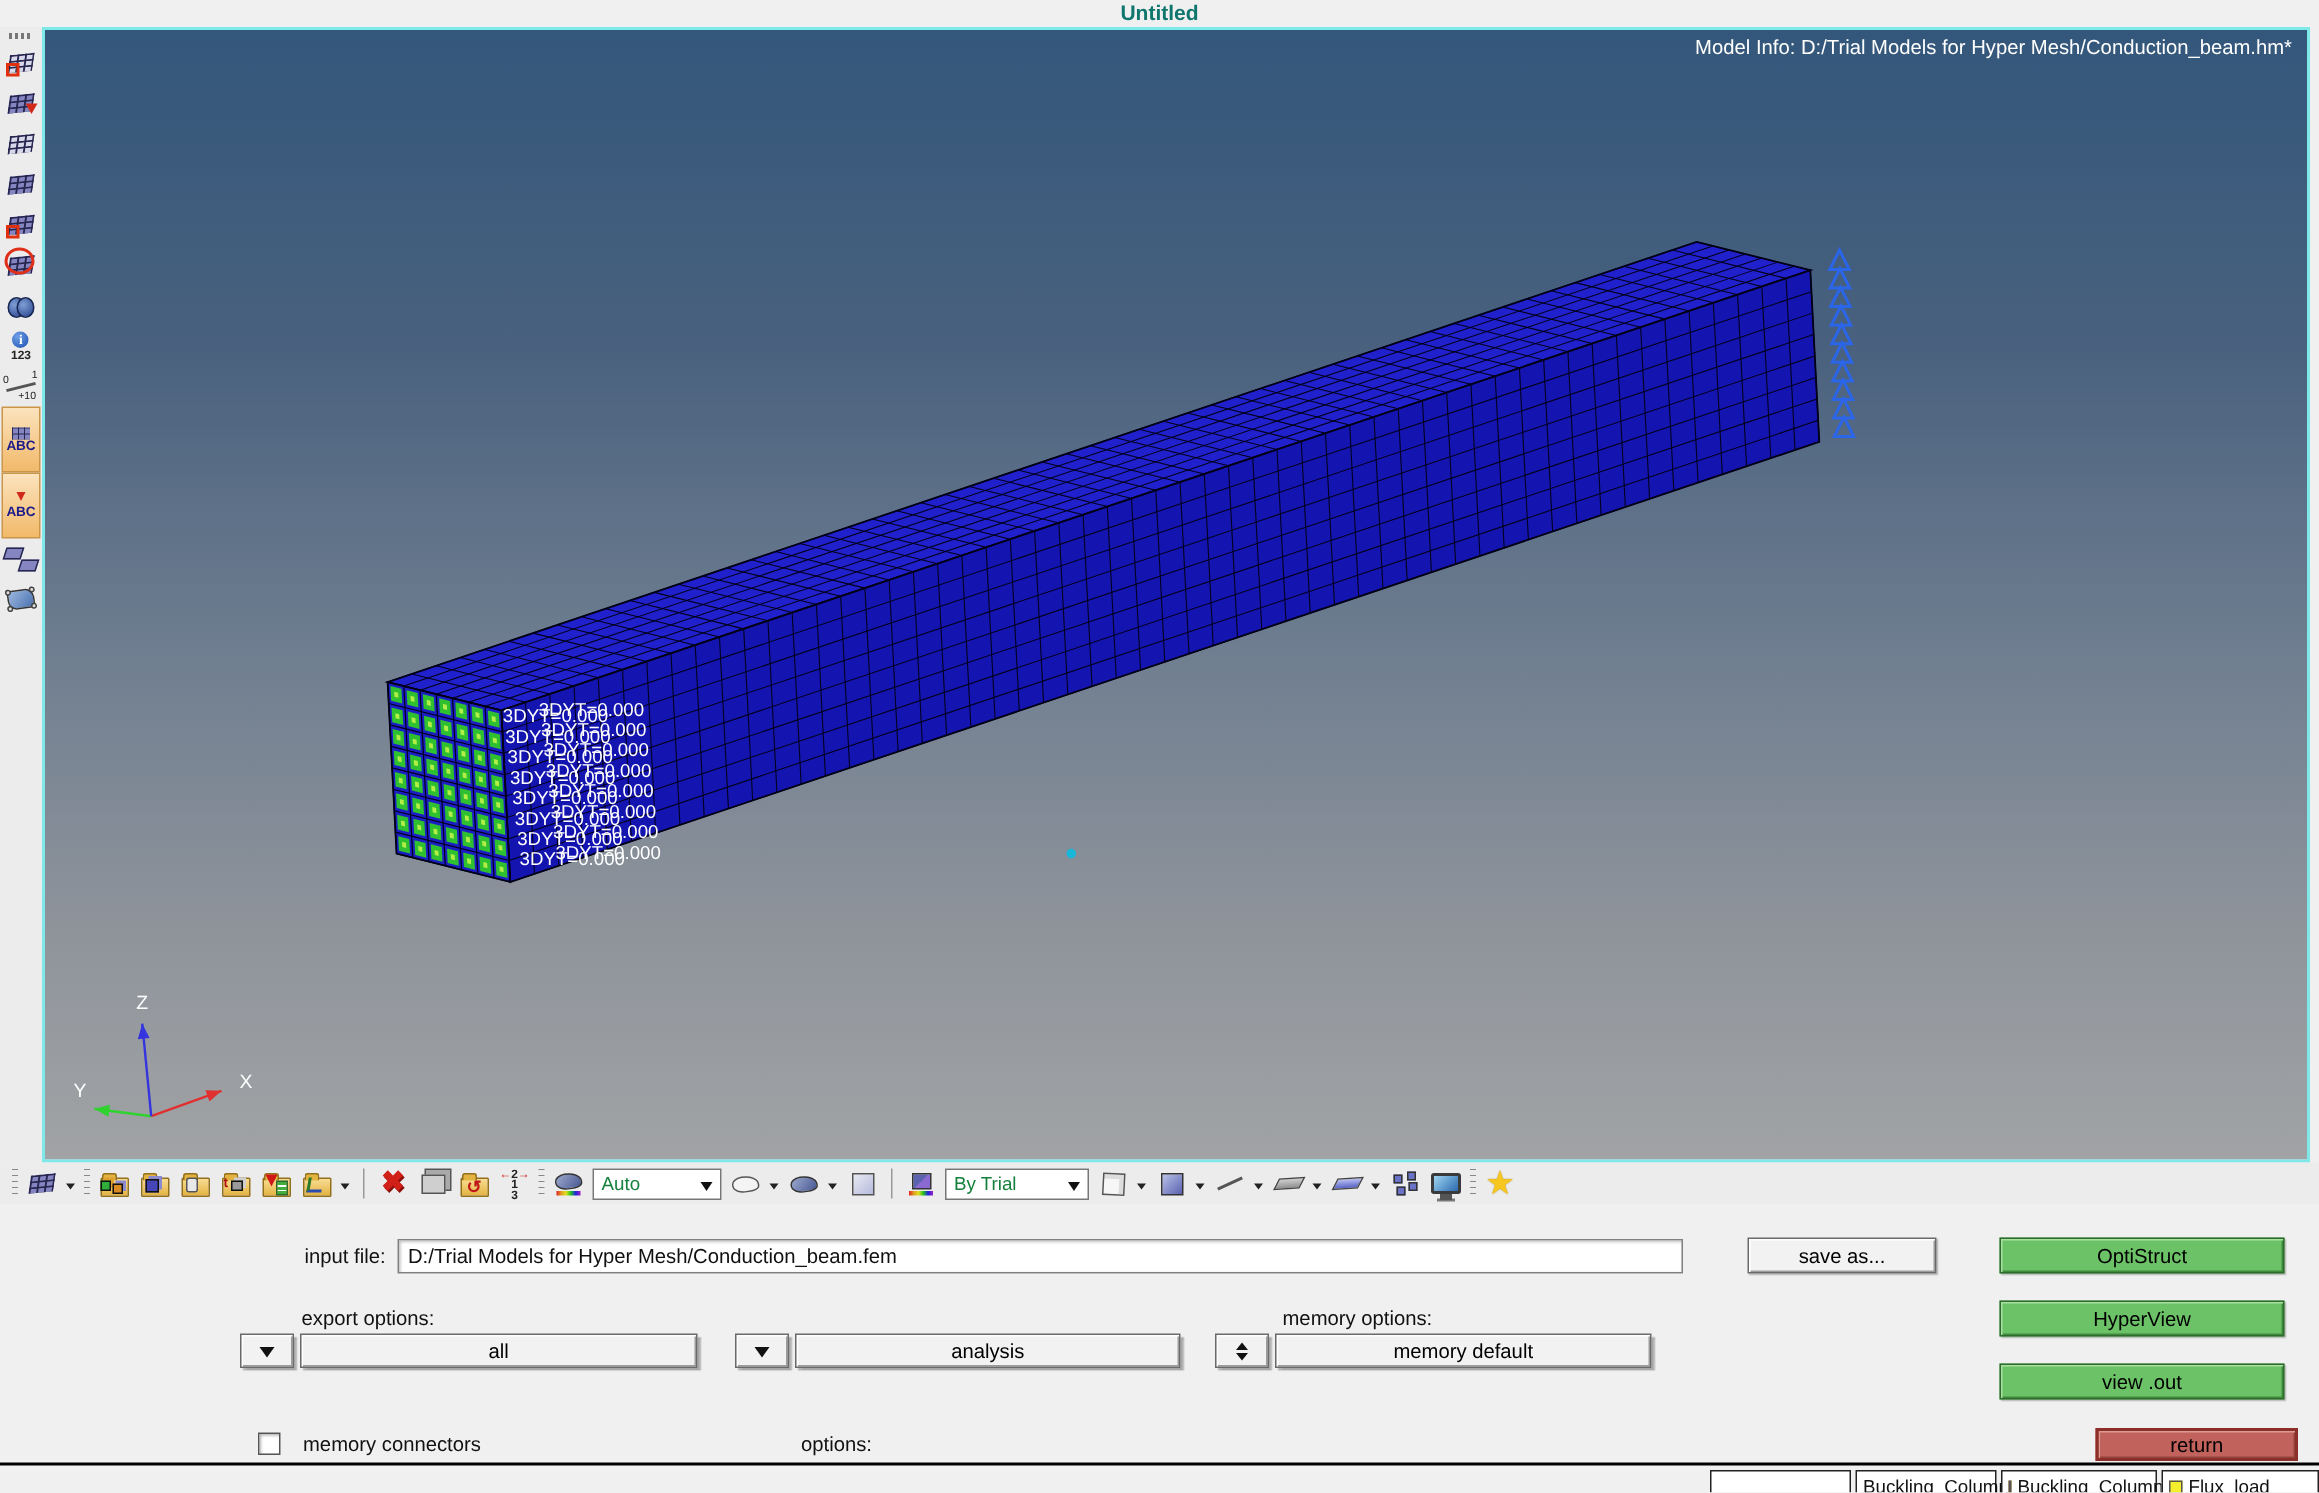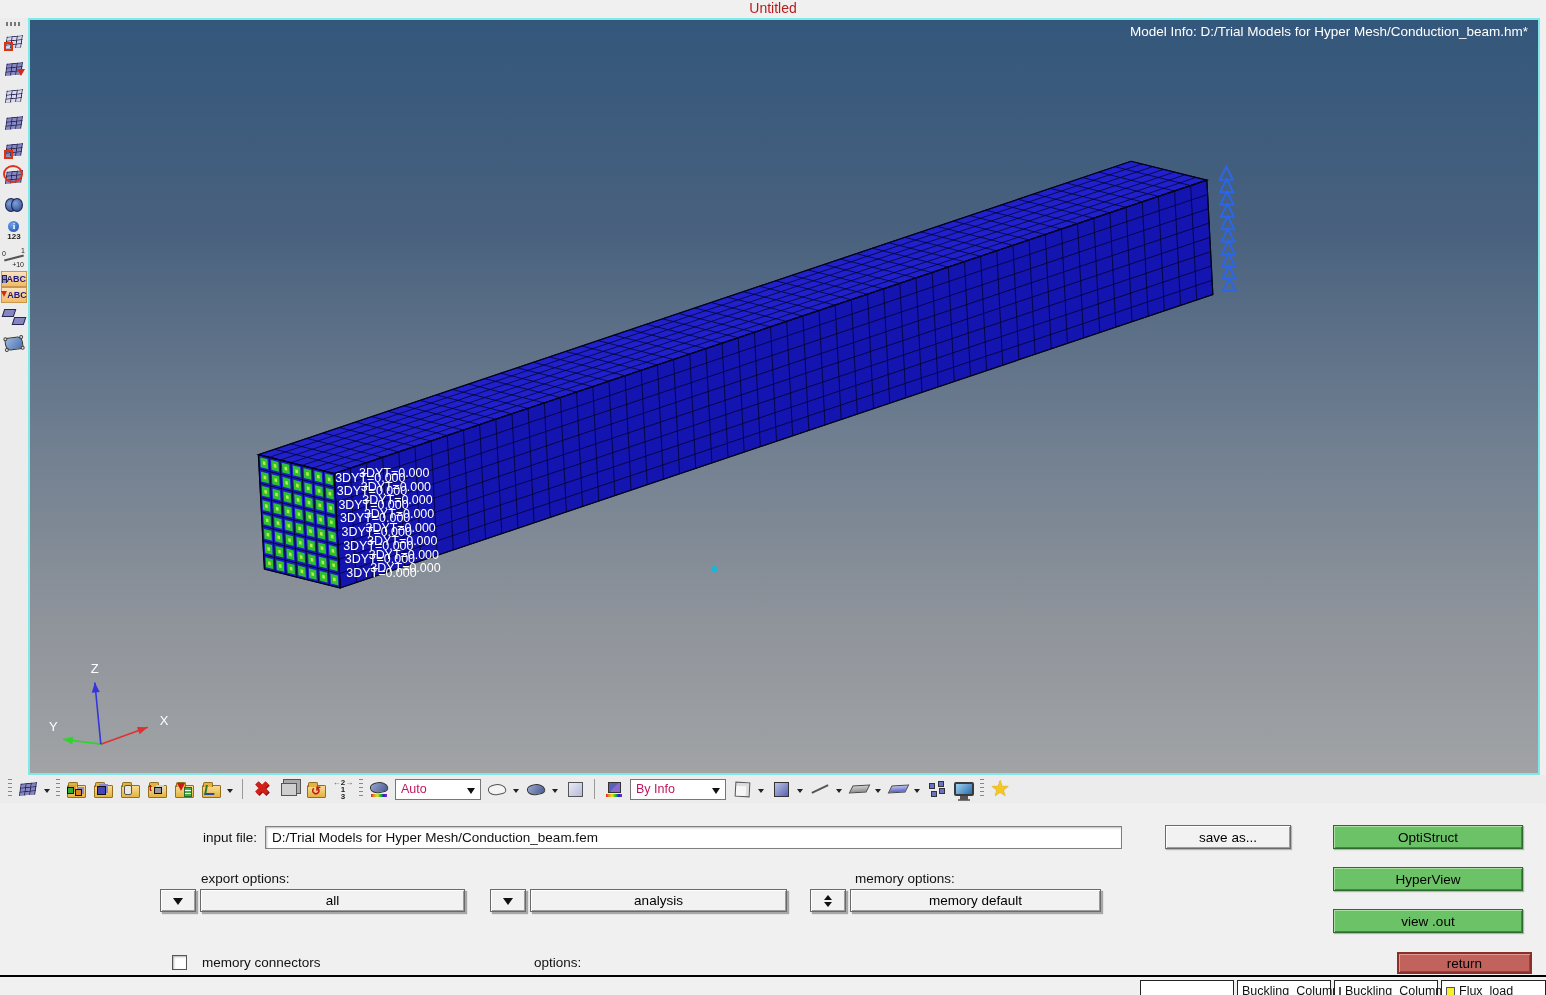--- a/index.html
+++ b/index.html
@@ -2,21 +2,21 @@
 <html><head>
 <meta charset="utf-8">
 <style>
   * { margin:0; padding:0; box-sizing:border-box; }
   html,body { width:1546px; height:995px; overflow:hidden;
     font-family:"Liberation Sans", sans-serif; background:#f0f0f0; }
   #stage { position:relative; width:1546px; height:995px; background:#f0f0f0; }
 
   
   #titlebar { position:absolute; left:0; top:0; width:1546px; height:18px;
-    background:#f0f0f0; text-align:center; font-size:14px; font-weight:normal; color:#b91c1c; line-height:17px;}
+    background:#f0f0f0; text-align:center; font-size:14px; font-weight:bold; color:#0f766e; line-height:17px;}
 
   
   #left-toolbar { position:absolute; left:0; top:18px; width:28px; height:757px;
     background:#ececec; display:flex; flex-direction:column; align-items:center; }
   .hgrip { width:16px; height:4px; margin:4px 0 2px 0;
     background:repeating-linear-gradient(90deg,#777 0 2px,transparent 2px 4px); }
   .lt-btn { width:26px; height:27px; position:relative; display:flex; align-items:center; justify-content:center; }
   .meshg { width:16px; height:12px; background-color:#8585c2;
     background-image:linear-gradient(#26264f 1px,transparent 1px),linear-gradient(90deg,#26264f 1px,transparent 1px);
     background-size:5px 4px; transform:skewX(-14deg) rotate(-6deg); }
@@ -29,22 +29,22 @@
   .binoc { width:18px; height:12px; position:relative; }
   .binoc::before,.binoc::after { content:""; position:absolute; top:0; width:10px; height:12px;
     background:radial-gradient(circle at 35% 35%,#7d9fd4,#27408b); border-radius:50%; border:1px solid #16244f; }
   .binoc::before{left:0;} .binoc::after{right:0;}
   .info-wrap { display:flex; flex-direction:column; align-items:center; font-size:8px; font-weight:bold; color:#222; }
   .info-dot { width:11px; height:11px; border-radius:50%; background:radial-gradient(circle at 35% 30%,#6f9fe8,#1a4fae);
     color:#fff; font-size:9px; font-weight:bold; text-align:center; line-height:11px; font-family:"Liberation Serif",serif; }
   .measure { position:relative; width:24px; height:20px; font-size:7px; color:#222; }
   .measure .mline { position:absolute; left:2px; top:9px; width:20px; height:2px; background:#555; transform:rotate(-14deg); }
   .m0{position:absolute;left:0;top:2px;} .m1{position:absolute;right:1px;top:-1px;} .m10{position:absolute;right:2px;bottom:0;}
-  .abc-btn { width:26px; height:16px; background:linear-gradient(#fbe3bd,#f2b96a); border:1px solid #c9964a;
-    display:flex; flex-direction:row; align-items:center; justify-content:center; }
+  .abc-btn { width:26px; height:44px; background:linear-gradient(#fbe3bd,#f2b96a); border:1px solid #c9964a;
+    display:flex; flex-direction:column; align-items:center; justify-content:center; }
   .abc-txt { font-size:9px; font-weight:bold; color:#1a1a8a; line-height:9px; }
   .abc-mesh { width:12px; height:8px; background-color:#8585c2;
     background-image:linear-gradient(#26264f 1px,transparent 1px),linear-gradient(90deg,#26264f 1px,transparent 1px);
     background-size:4px 4px; }
   .abc-arrow { width:0; height:0; border:3px solid transparent; border-top:6px solid #d22a1a; }
   .swapg { position:relative; width:22px; height:20px; }
   .swapg .p1,.swapg .p2 { position:absolute; width:12px; height:8px; background:#8585c2; border:1px solid #26264f; transform:skewX(-18deg); }
   .swapg .p1{left:0;top:2px;} .swapg .p2{right:0;bottom:2px;}
   .bluesurf { width:18px; height:13px; background:linear-gradient(135deg,#9db8e0,#4a72b0); border:1px solid #333;
     border-radius:2px 6px 2px 6px; transform:rotate(-8deg); position:relative; }
@@ -73,21 +73,21 @@
   .mini-cube { width:9px; height:9px; background:#4646b8; border:1px solid #111; box-shadow:2px -2px 0 #8a8ad0; }
   .mini-cube.green { background:#2fae3a; box-shadow:2px -2px 0 #e0a030; }
   .mini-cube.gray { background:#9a9a9a; box-shadow:2px -2px 0 #cfcfcf; }
   .mini-list { width:8px; height:10px; background:repeating-linear-gradient(#3fae3f 0 2px,#fff 2px 3px); border:1px solid #2a6b2a; }
   .redarrow-dn { width:0; height:0; border:4px solid transparent; border-top:8px solid #d01818; }
   .xdel { color:#d02018; font-size:19px; font-weight:bold; line-height:20px; text-shadow:1px 1px 0 #8a0f0a; }
   .cards { width:16px; height:13px; background:#cfcfcf; border:1px solid #555; box-shadow:3px -3px 0 #aaa, 3px -3px 0 1px #555; }
   .renum { font-size:8px; font-weight:bold; color:#222; line-height:7px; text-align:center; position:relative; }
   .renum .ra { color:#d01818; }
   .tcombo { height:21px; background:#fff; border:1px solid #777; display:flex; align-items:center;
-    font-size:12.5px; padding:0 5px; justify-content:space-between; color:#be185d; }
+    font-size:12.5px; padding:0 5px; justify-content:space-between; color:#15803d; }
   .rainbow { height:3px; width:16px; background:linear-gradient(90deg,#e02020,#e0a020,#e0e020,#20c020,#2020e0,#a020c0); }
   .icon-col { display:flex; flex-direction:column; align-items:center; gap:1px; }
   .surfw { width:18px; height:11px; border:1.5px solid #555; border-radius:40% 60% 30% 50%; background:#f4f4f4; transform:rotate(-10deg); }
   .surfs { width:18px; height:11px; border:1px solid #333; border-radius:40% 60% 30% 50%;
     background:linear-gradient(135deg,#9aa8cc,#4a5a94); transform:rotate(-10deg); }
   .cubew { width:15px; height:15px; border:1.5px solid #555; background:#f6f6f6; box-shadow:inset -3px 3px 0 #ddd; transform:rotate(3deg); }
   .cubes { width:15px; height:15px; border:1px solid #333; background:linear-gradient(135deg,#b9c2e8,#5b62b0); }
   .cubet { width:15px; height:15px; border:1px solid #555; background:linear-gradient(135deg,#e6eaf6aa,#9aa2d4aa); }
   .cubecolor { width:15px; height:15px; border:1px solid #333; background:linear-gradient(135deg,#5b62b0 50%,#8a6ad0 50%); }
   .line1d { width:18px; height:2px; background:#555; transform:rotate(-25deg); }
@@ -595,21 +595,21 @@
         <div class="cubet"></div>
       </div>
     <div class="vsep"></div>
     <div class="tbtn">
         <div class="icon-col">
           <div class="cubecolor" style="width:13px;height:11px;"></div>
           <div class="rainbow"></div>
         </div>
       </div>
     <div class="tcombo" style="width:96px;">
-      <span>By Info</span>
+      <span>By Trial</span>
         <span class="tri-dn" style="margin-top:7px;border-width:4px;border-top-width:6px;"></span>
     </div>
     <div class="tbtn">
         <div class="cubew"></div>
       </div>
     <div class="dda"></div>
     <div class="tbtn">
         <div class="cubes"></div>
       </div>
     <div class="dda"></div>

